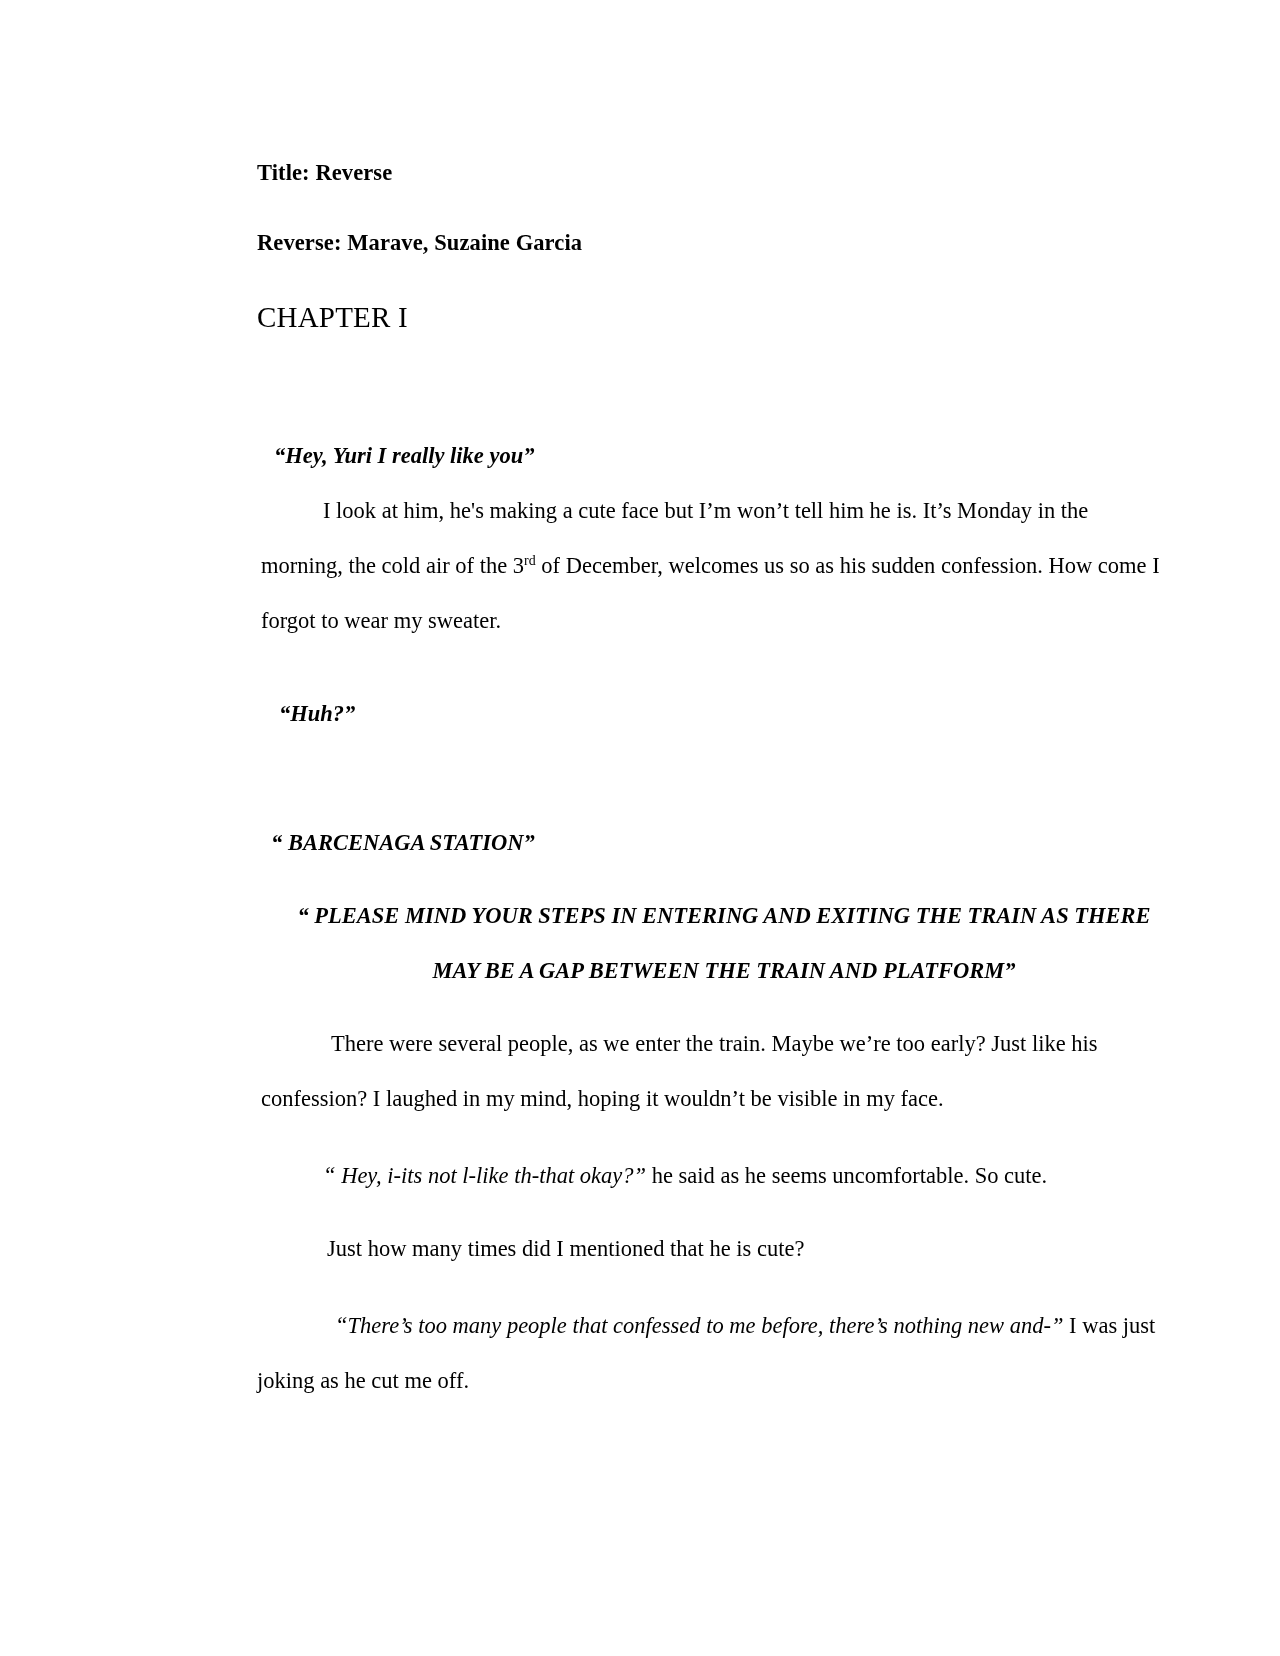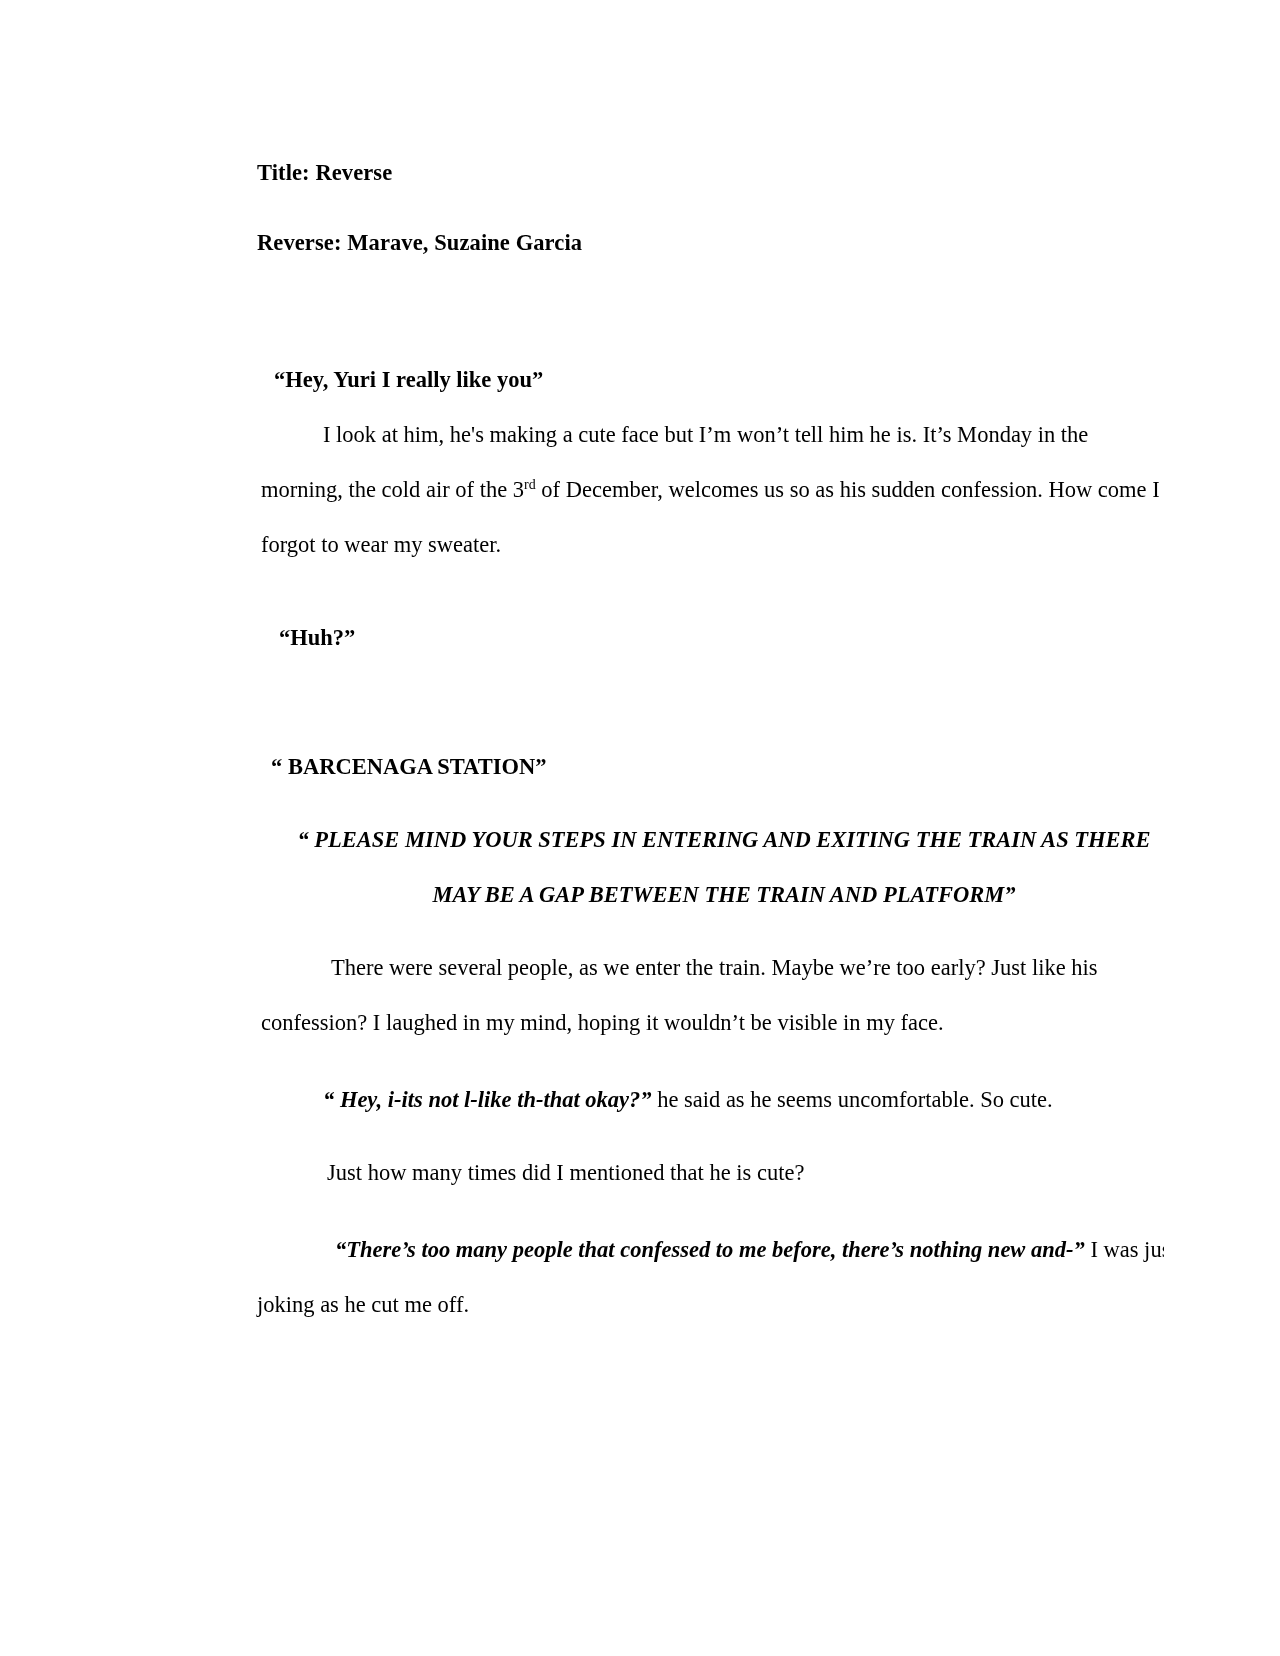--- a/index.html
+++ b/index.html
@@ -60,20 +60,21 @@
   }
 
   .gap-sm  { height: 18px; }
   .gap-md  { height: 34px; }
   .gap-lg  { height: 56px; }
   .gap-xl  { height: 74px; }
 
   
   .dialogue {
     font-weight: bold;
+    font-style: italic;
     font-size: 22.5px;
     line-height: 55px;
     white-space: pre;
   }
   .dialogue.indent-1 { padding-left: 17px; }
   .dialogue.indent-2 { padding-left: 22px; }
   .dialogue.indent-3 { padding-left: 14px; }
 
   
   .announce {
@@ -84,21 +85,21 @@
     padding-left: 14px;
     text-align: center;
   }
 
   
   .mixed {
     font-size: 22.5px;
     line-height: 55px;
   }
   .mixed .speech {
-    font-weight: bold;
+    font-weight: normal;
     font-style: italic;
   }
   .indent-para { text-indent: 62px; }
   .indent-para-sm { text-indent: 70px; }
   .hang { padding-left: 66px; }
   .hang-2 { padding-left: 78px; }
 
   sup.ord {
     font-size: 0.62em;
     vertical-align: super;
@@ -109,20 +110,21 @@
 <body>
 
 <div class="page">
   <div class="content">
 
     <div class="meta-line">Title: Reverse</div>
 
     <div class="meta-line">Reverse: Marave, Suzaine Garcia</div>
 
 
+    <div class="chapter-heading">CHAPTER I</div>
 
     <div class="gap-xl"></div>
 
     <div class="dialogue indent-1">“Hey, Yuri I really like you”</div>
 
     <div class="para body indent-para"><span>I look at him, he's making a cute face but I’m won’t tell him he is.  It’s Monday in the morning, the cold air of the 3</span><sup class="ord">rd</sup><span> of December, welcomes us so as his sudden confession. How come I forgot to wear my sweater.</span></div>
 
     <div class="gap-md"></div>
 
     <div class="dialogue indent-2">“Huh?”</div>

